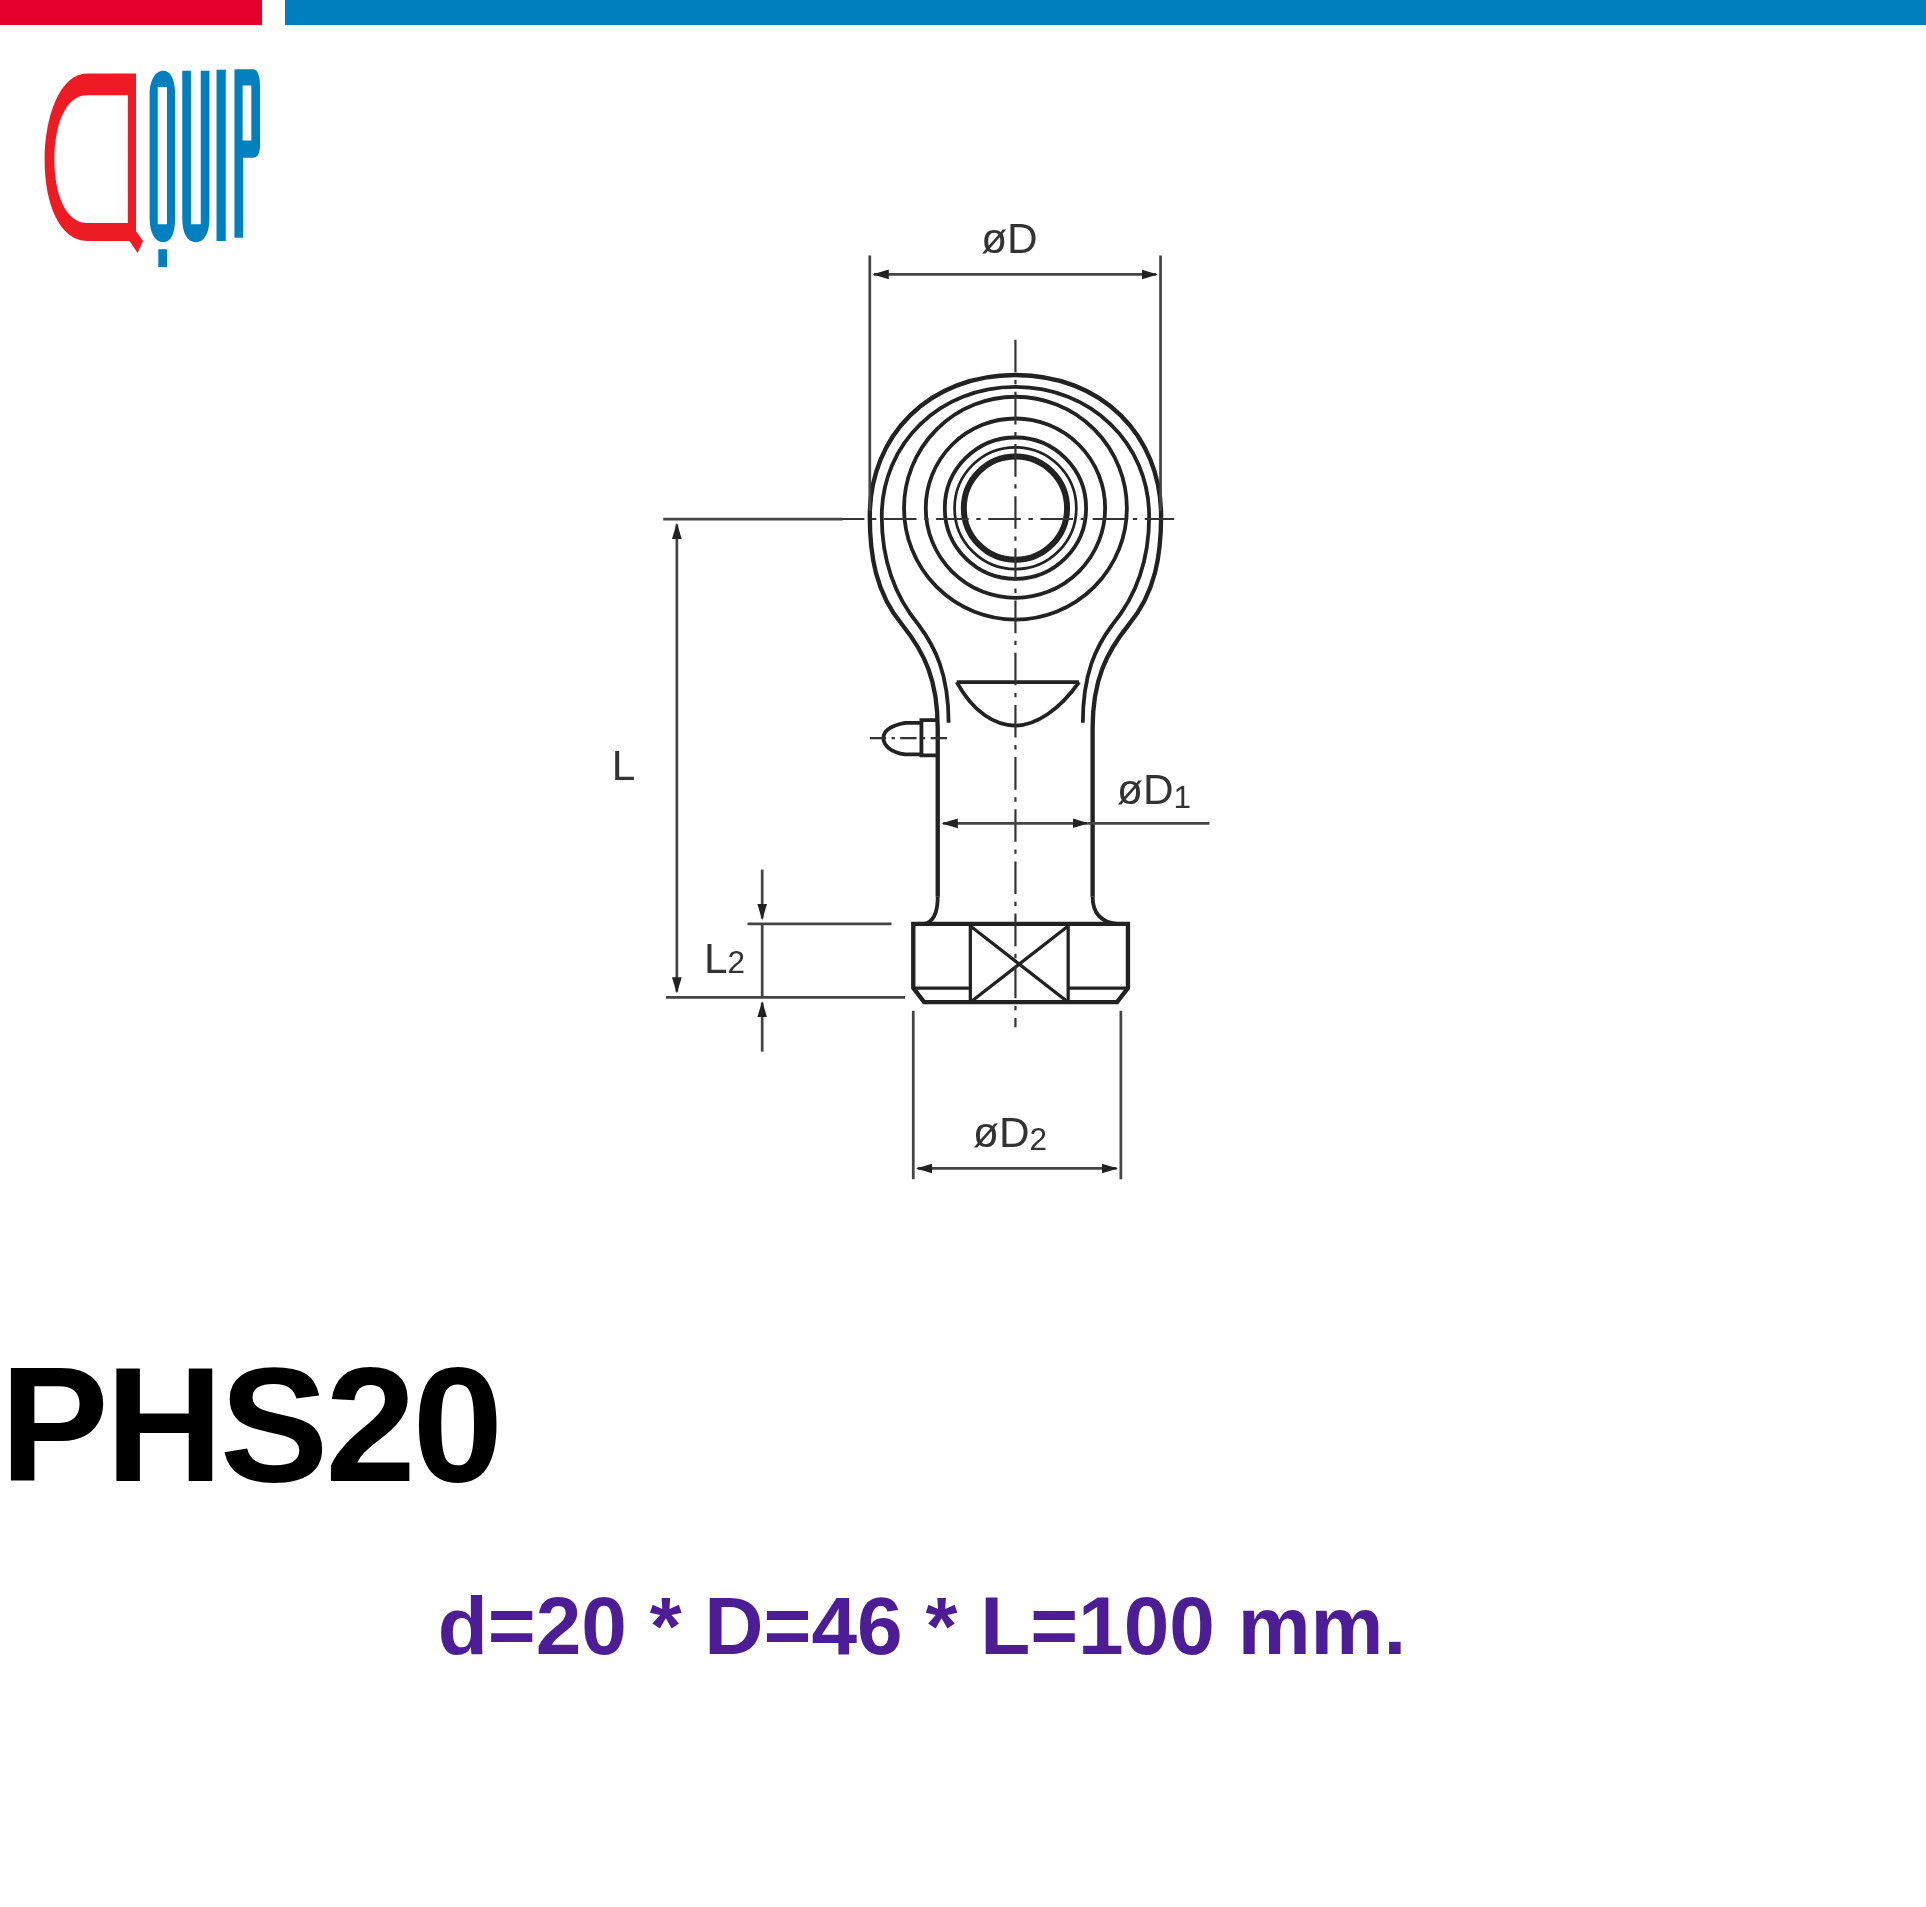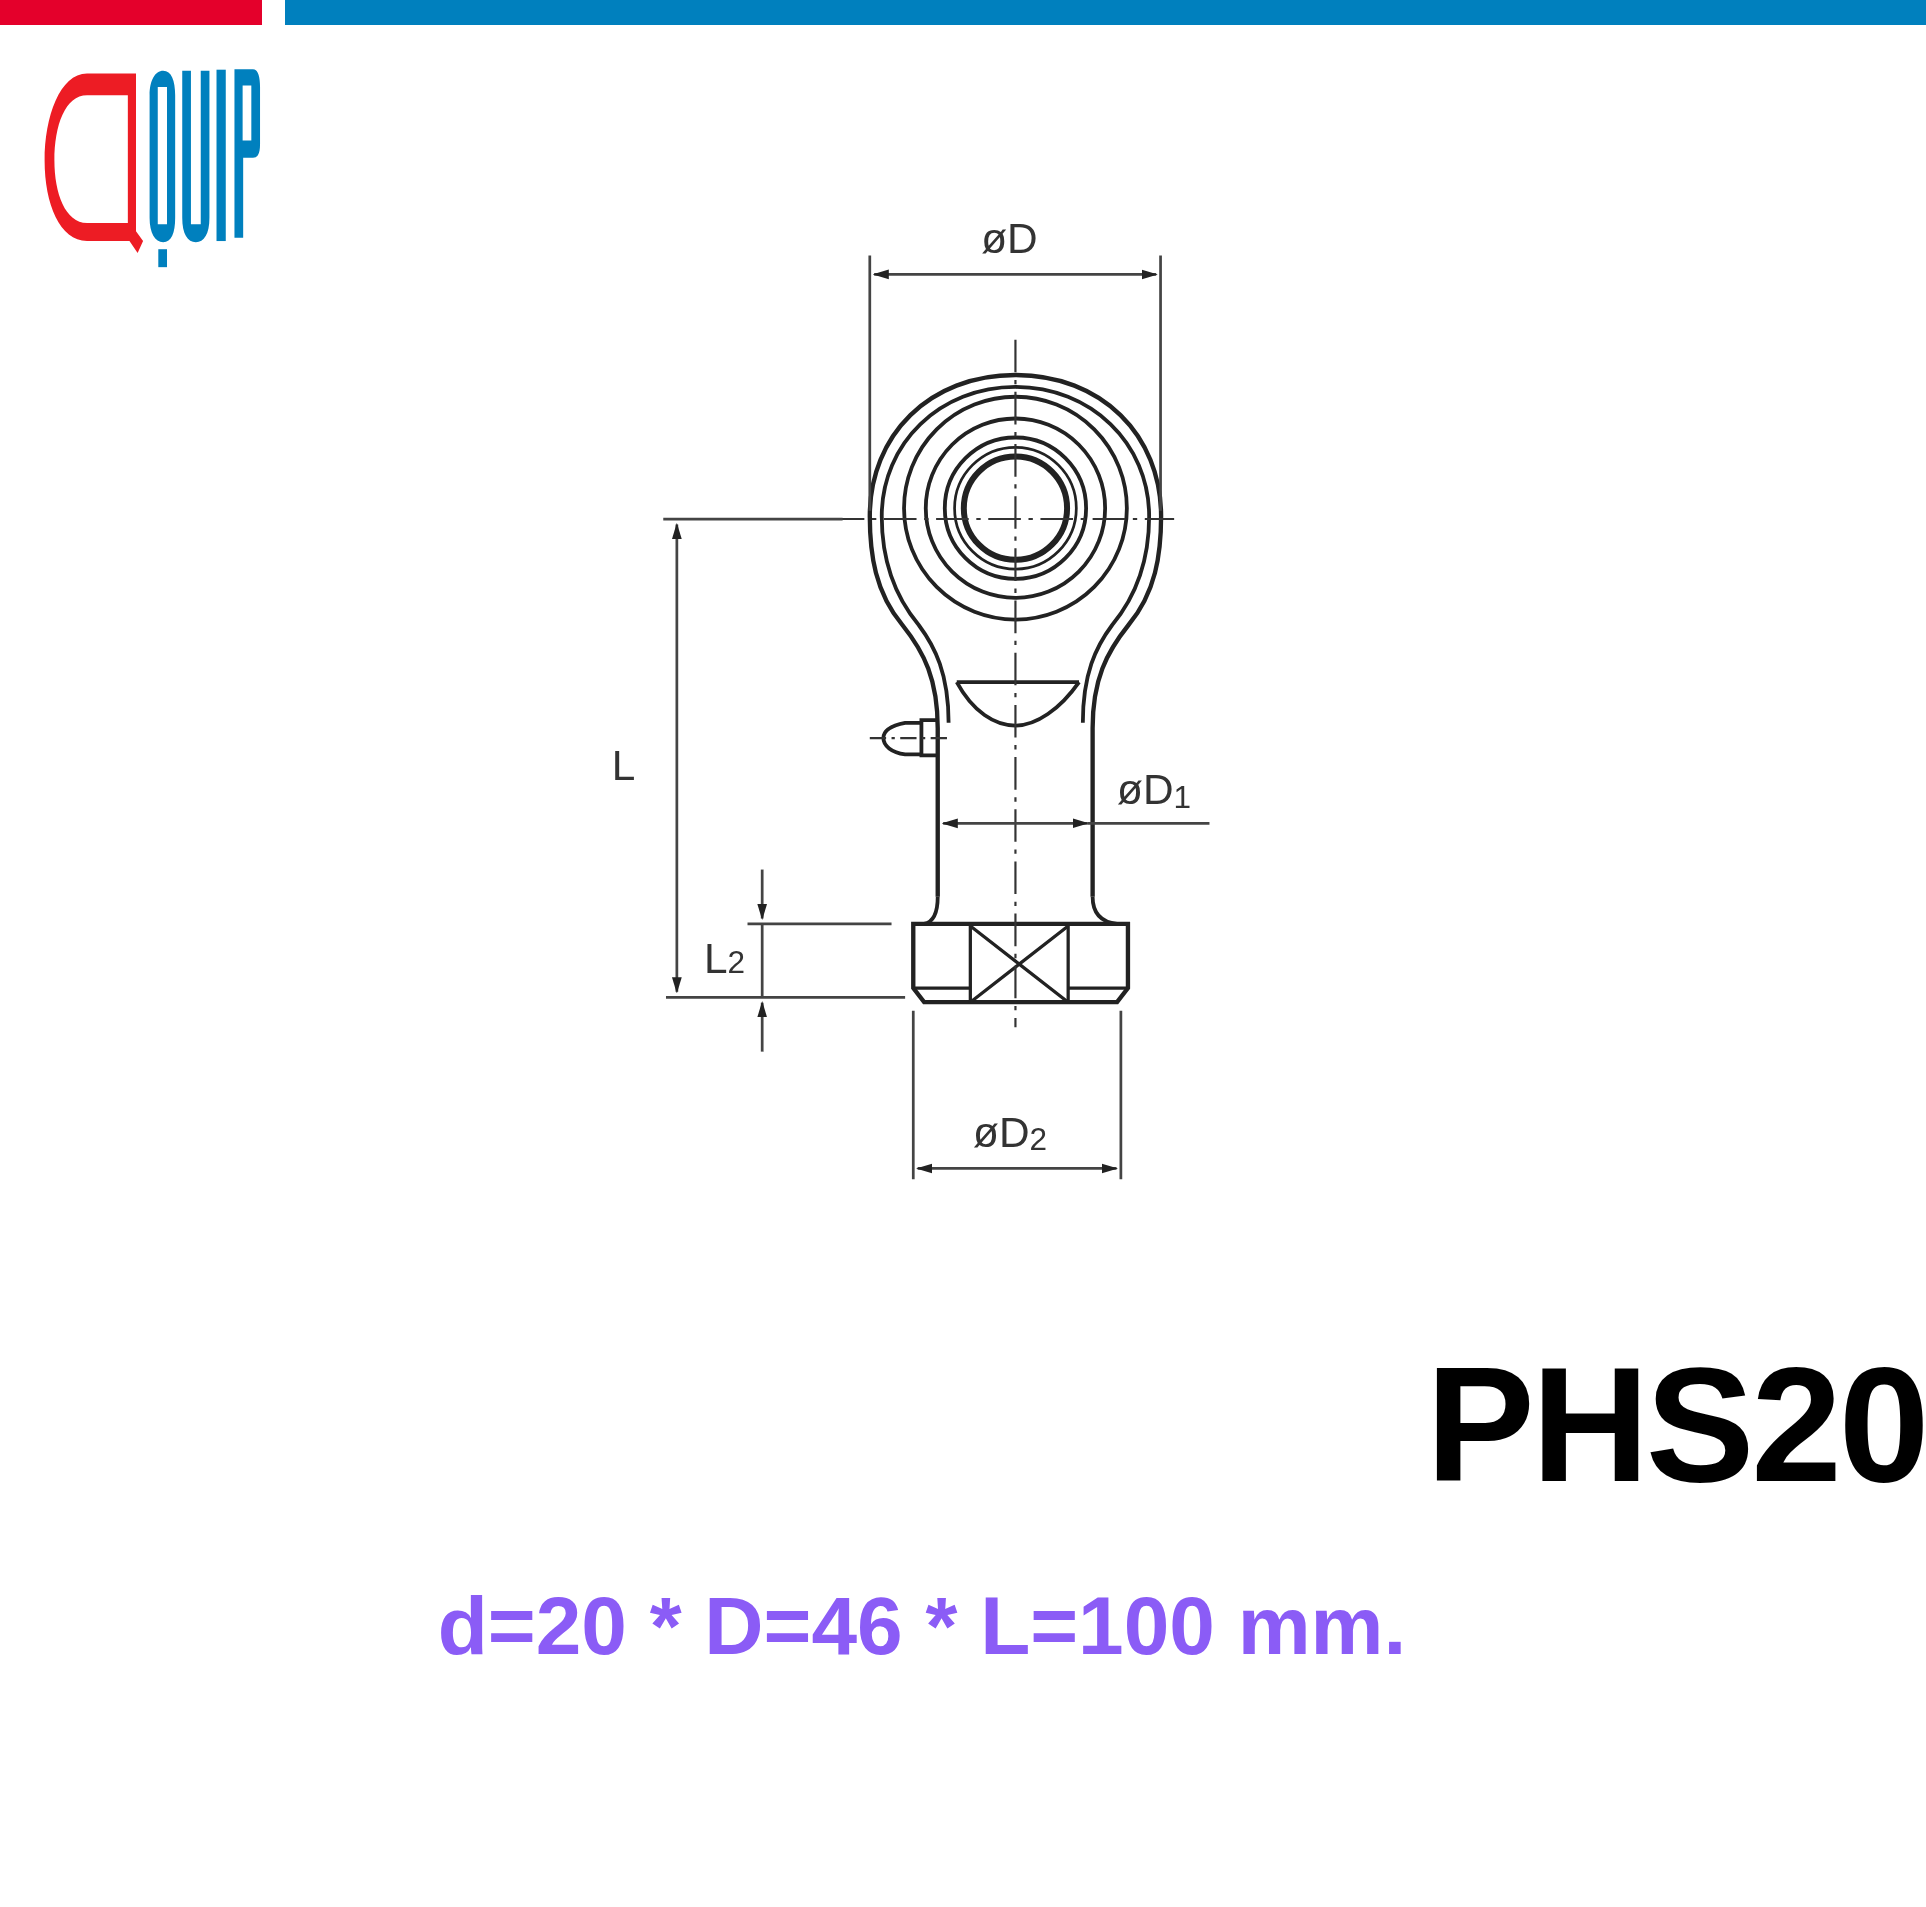--- a/index.html
+++ b/index.html
@@ -3,24 +3,24 @@
   <meta charset="utf-8">
   <style>
     html, body { margin: 0; padding: 0; background: #ffffff; }
     body { width: 1926px; height: 1907px; position: relative; overflow: hidden;
            font-family: "Liberation Sans", sans-serif; }
     .bar { position: absolute; top: 0; height: 25px; }
     .bar-red { left: 0; width: 262px; }
     .bar-blue { left: 285px; right: 0; }
     .logo { position: absolute; left: 0; top: 0; width: 544px; height: 283px; }
     .drawing { position: absolute; left: 0; top: 0; width: 1926px; height: 1250px; }
-    .model { position: absolute; left: 0; width: 1926px; top: 1343px; text-align: right;
+    .model { position: absolute; left: 0; width: 1926px; top: 1343px; text-align: left;
              font-weight: bold; font-size: 163px; line-height: 1; letter-spacing: -3.3px; color: #000; }
     .spec { position: absolute; left: 0; width: 1844px; top: 1585px; text-align: center;
-            font-weight: bold; font-size: 82px; line-height: 1; color: #8b5cf6; }
+            font-weight: bold; font-size: 82px; line-height: 1; color: #4c1d95; }
     .dimlbl { font-family: "Liberation Sans", sans-serif; fill: #333; }
   </style>
 </head>
 <body>
 
 <div class="bar bar-red" style="background:#E4002B;"></div>
 <div class="bar bar-blue" style="background:#0080BE;"></div>
 
 <svg class="logo" viewBox="0 0 1000 520" xmlns="http://www.w3.org/2000/svg">
 

